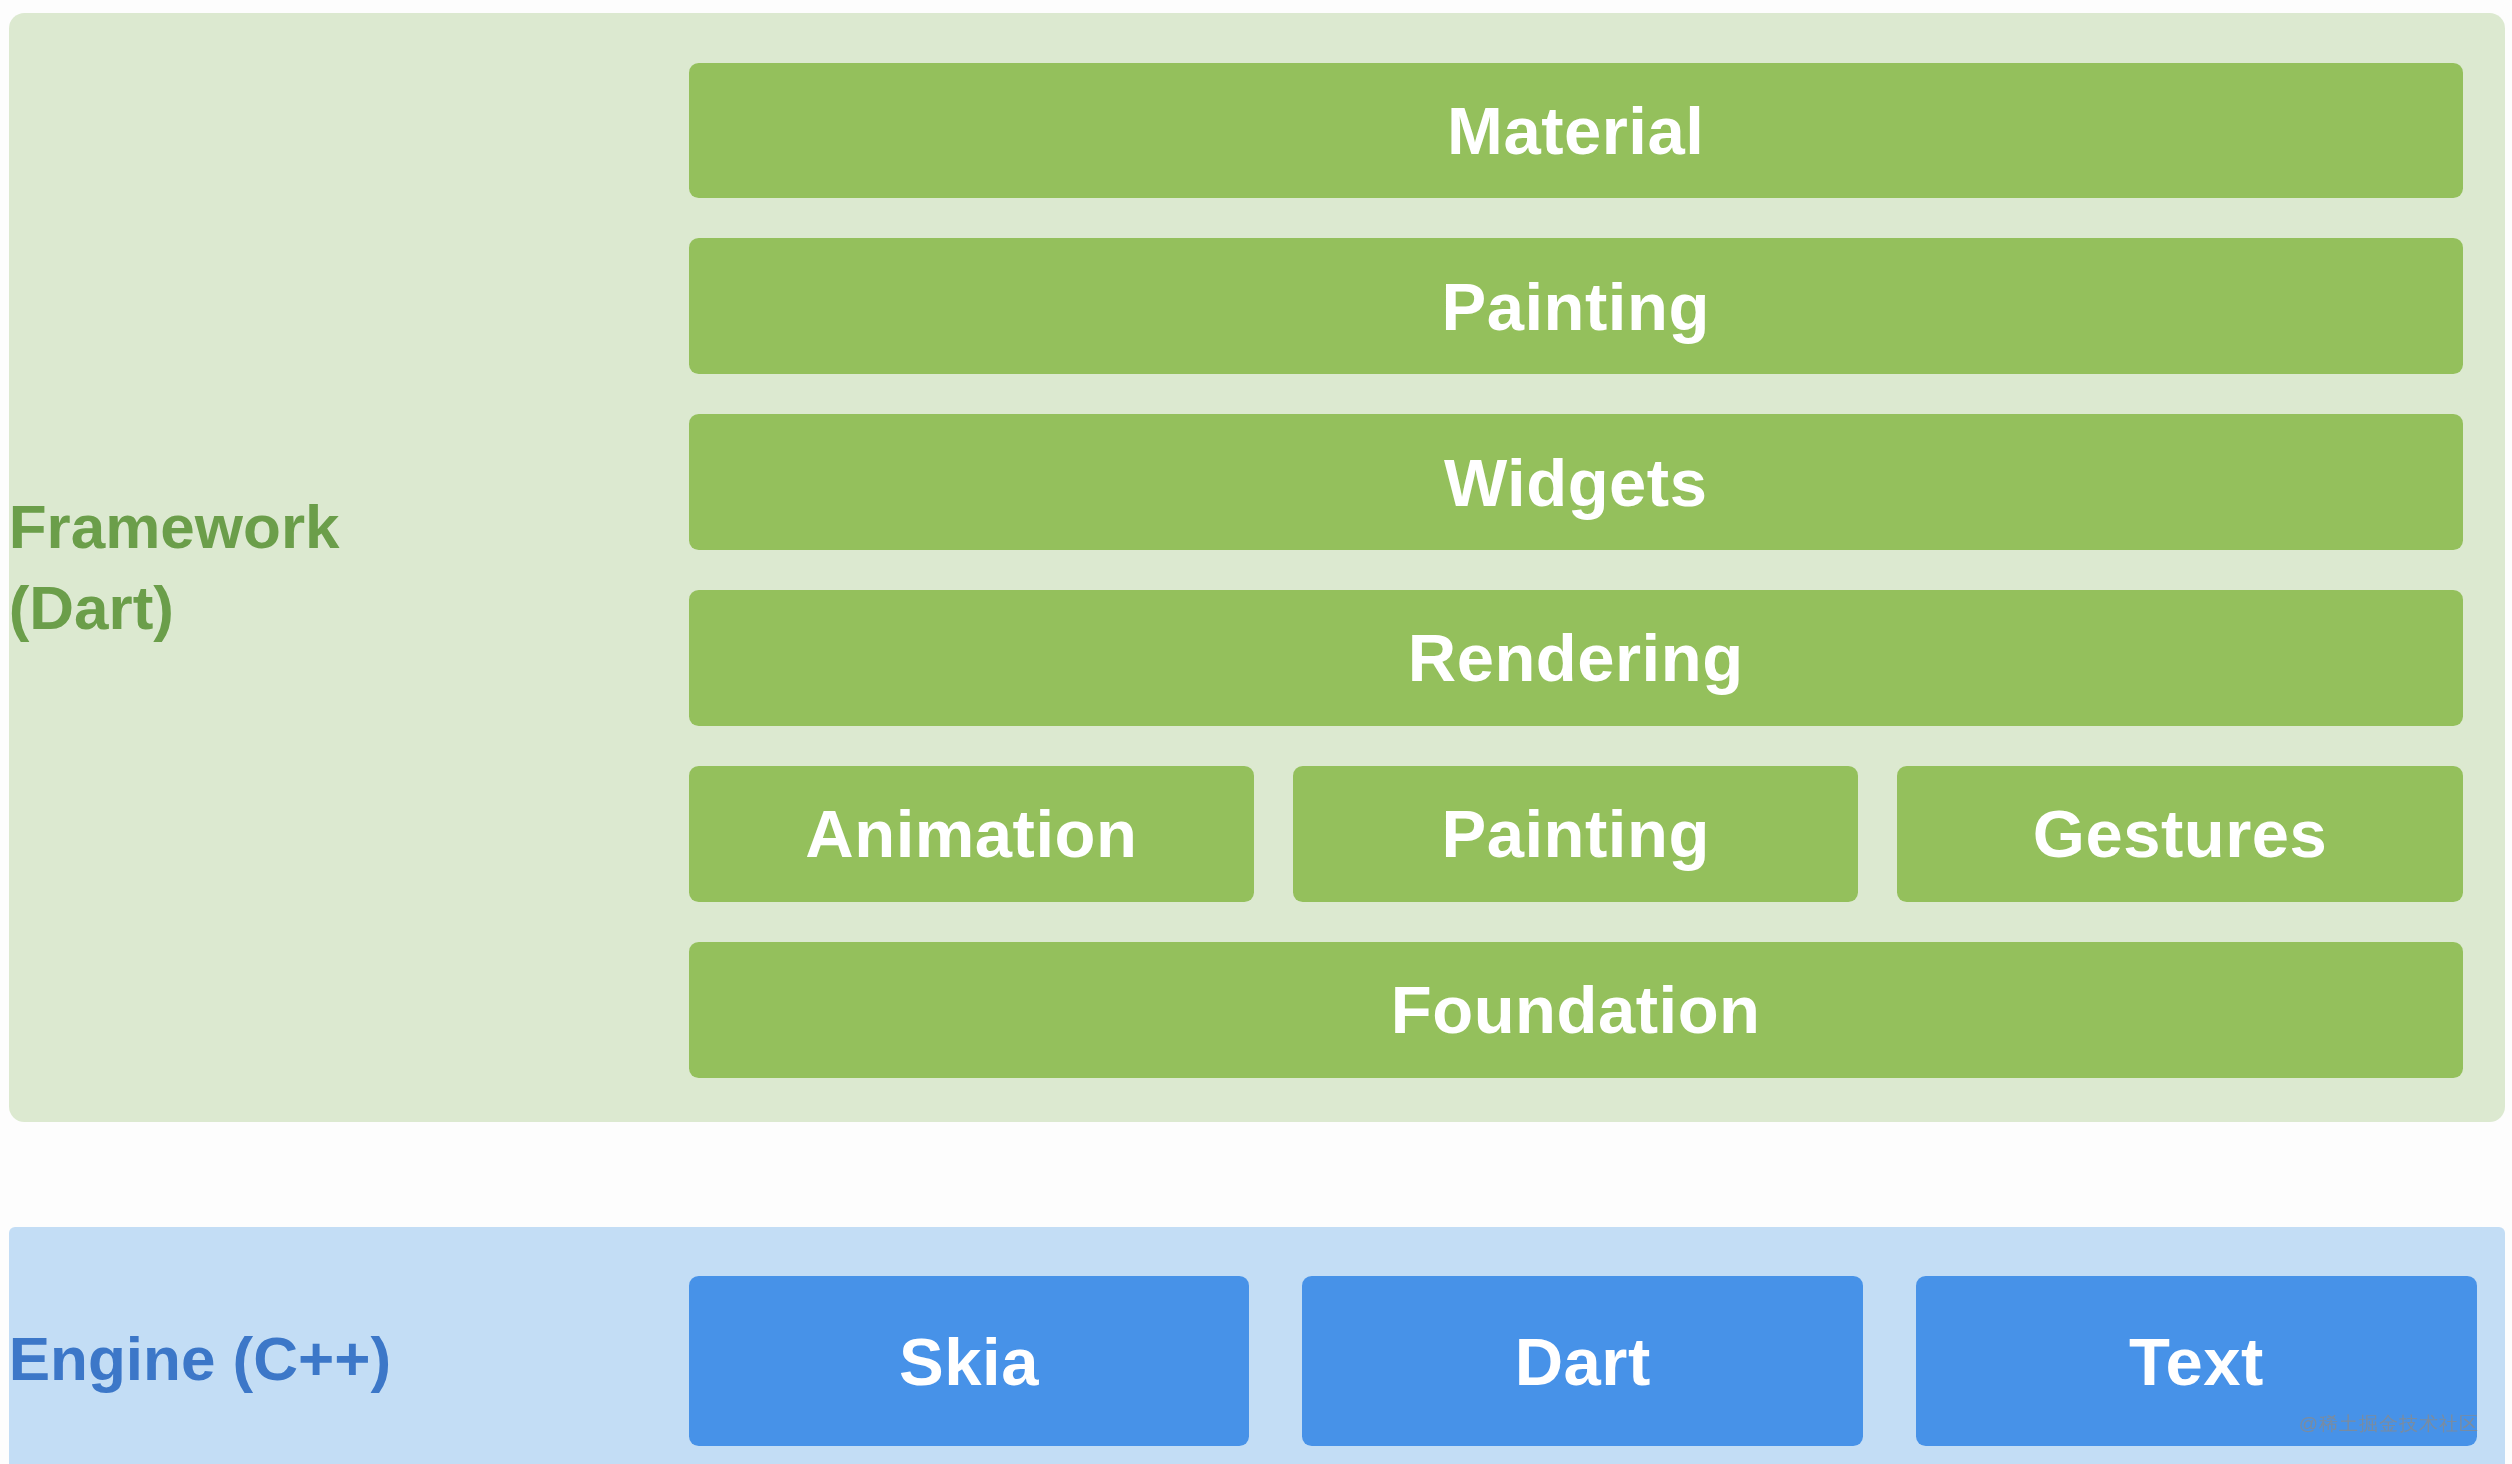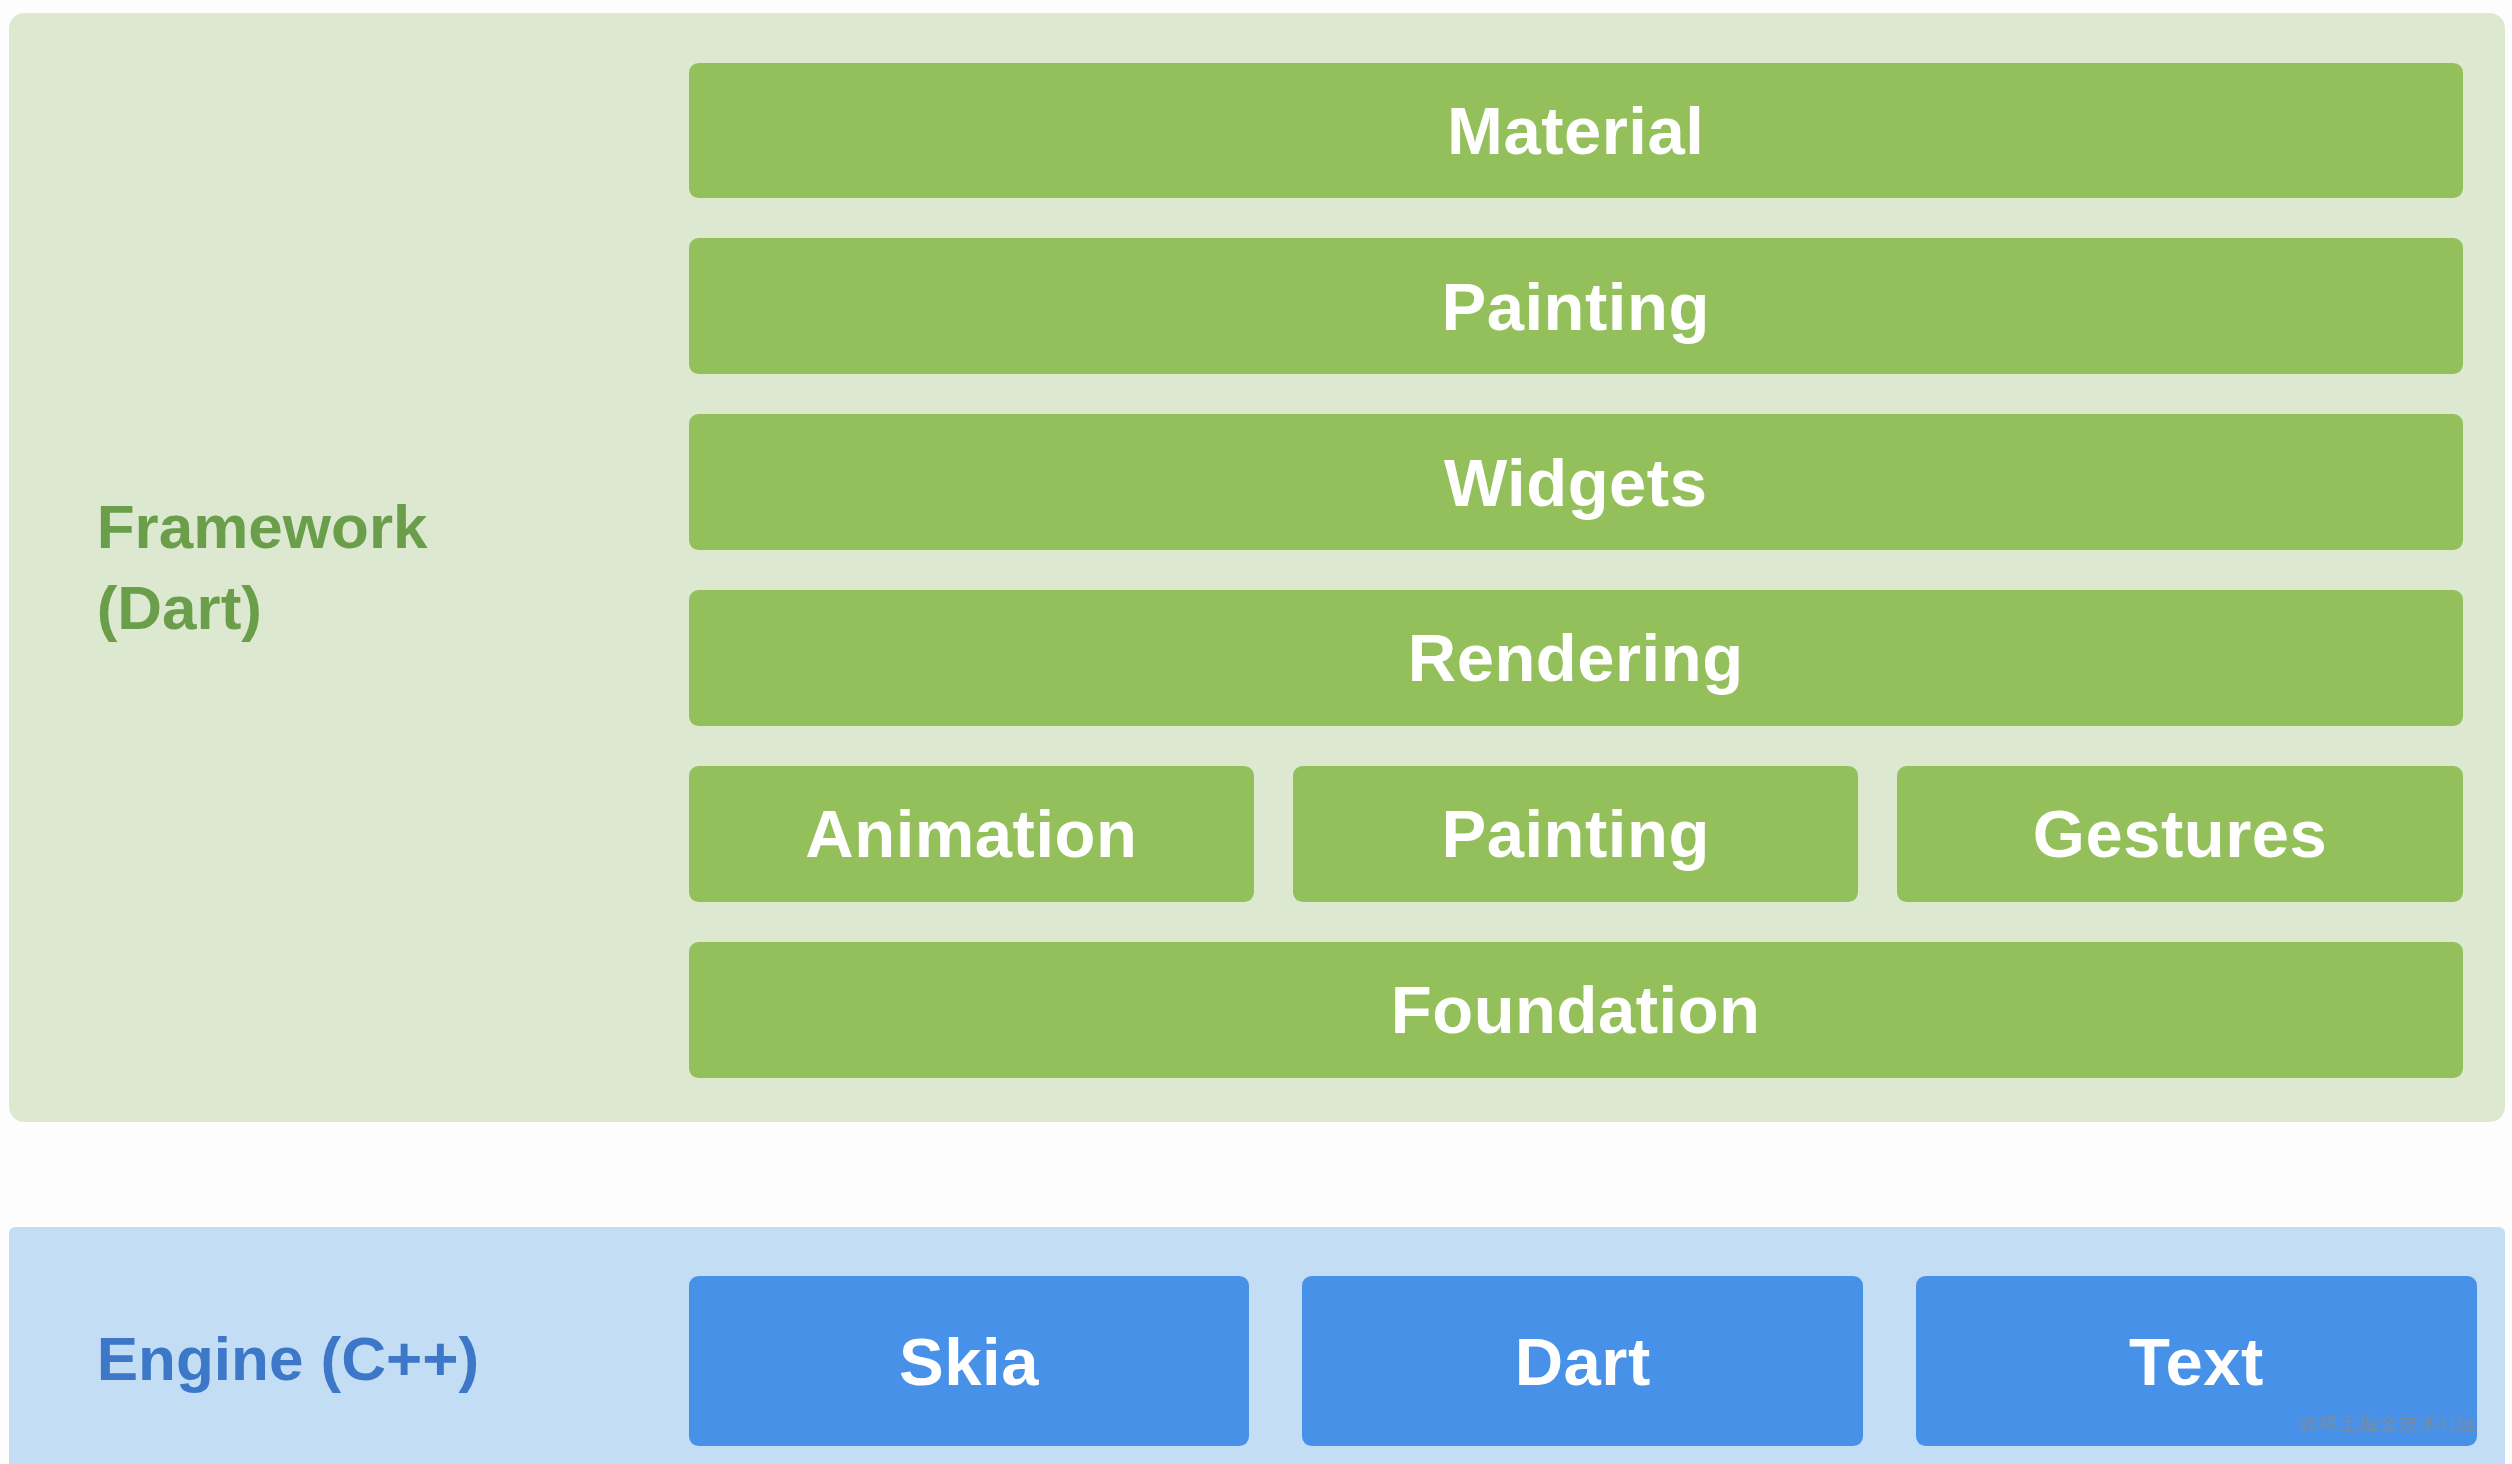--- a/index.html
+++ b/index.html
@@ -37,21 +37,20 @@
   .panel-engine{
     top:1227px;
     height:263px;
     background:var(--engine-bg);
     border-radius:6px;
   }
 
   .panel-label{
     width:680px;
     box-sizing:border-box;
-    padding-left:88px;
     display:flex;
     flex-direction:column;
     justify-content:center;
     font-size:62px;
     line-height:81px;
     font-weight:bold;
   }
   .panel-framework .panel-label{color:var(--framework-text);}
   .panel-engine .panel-label{color:var(--engine-text);}
 

